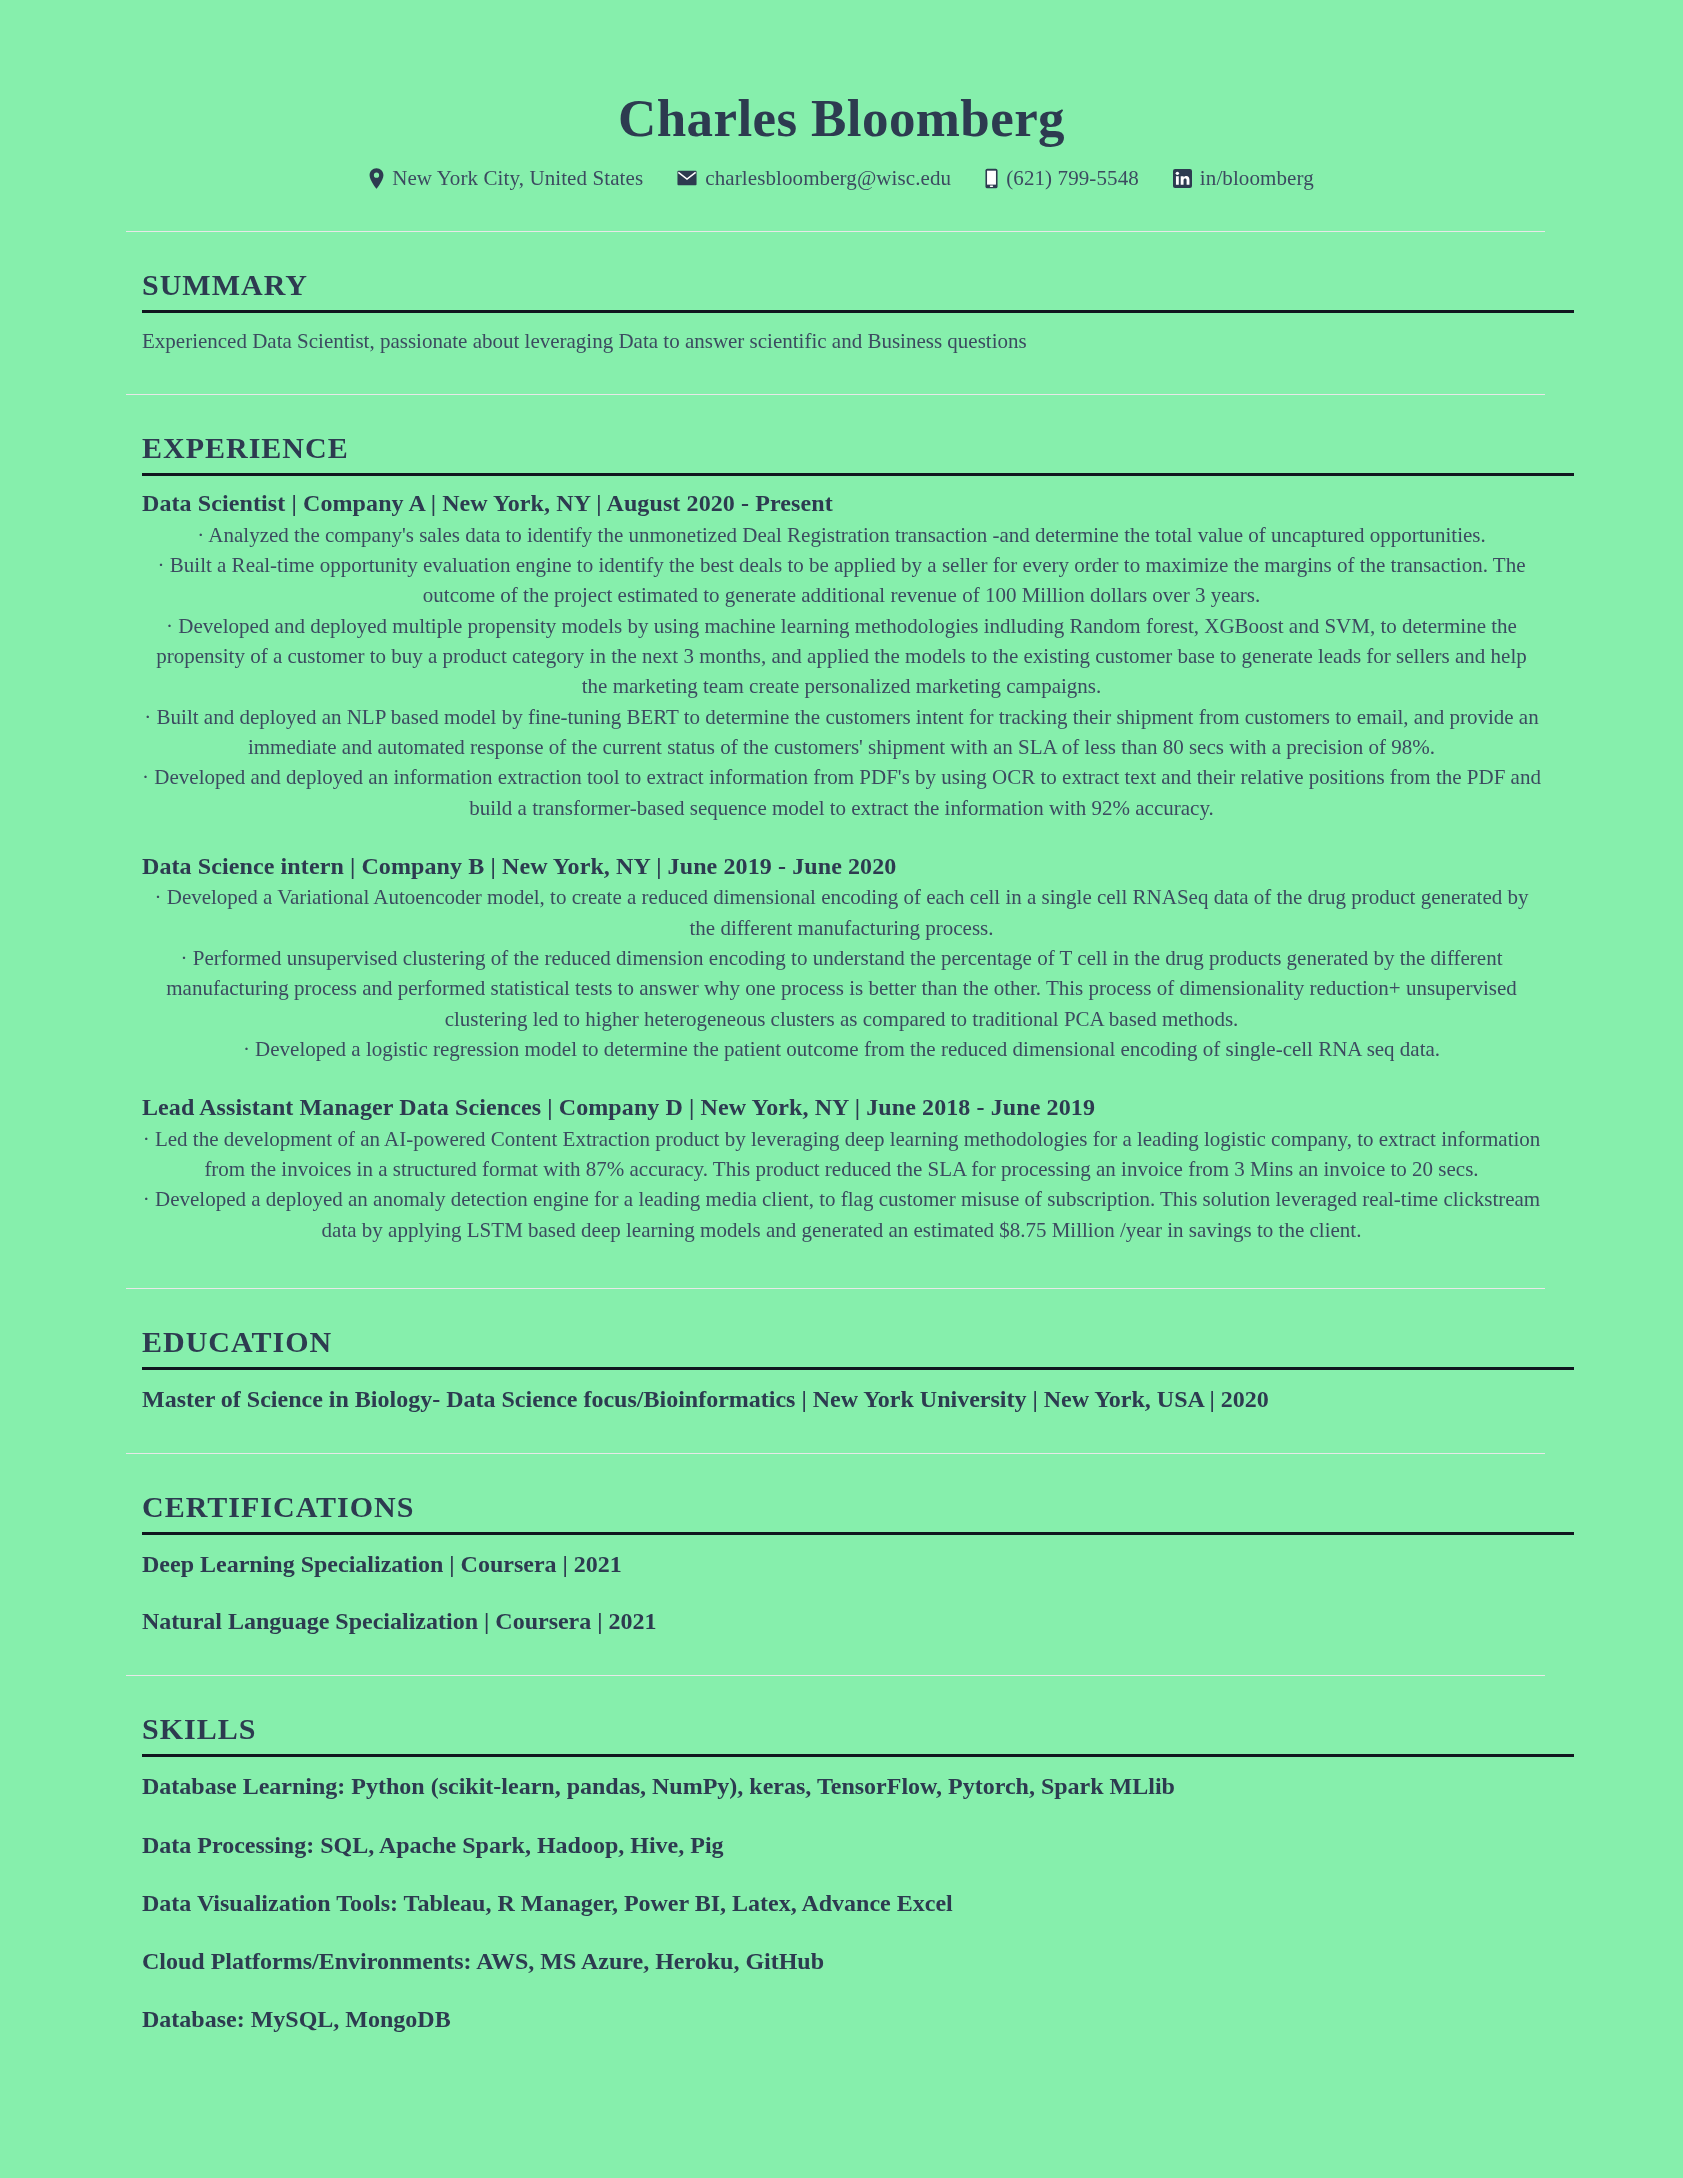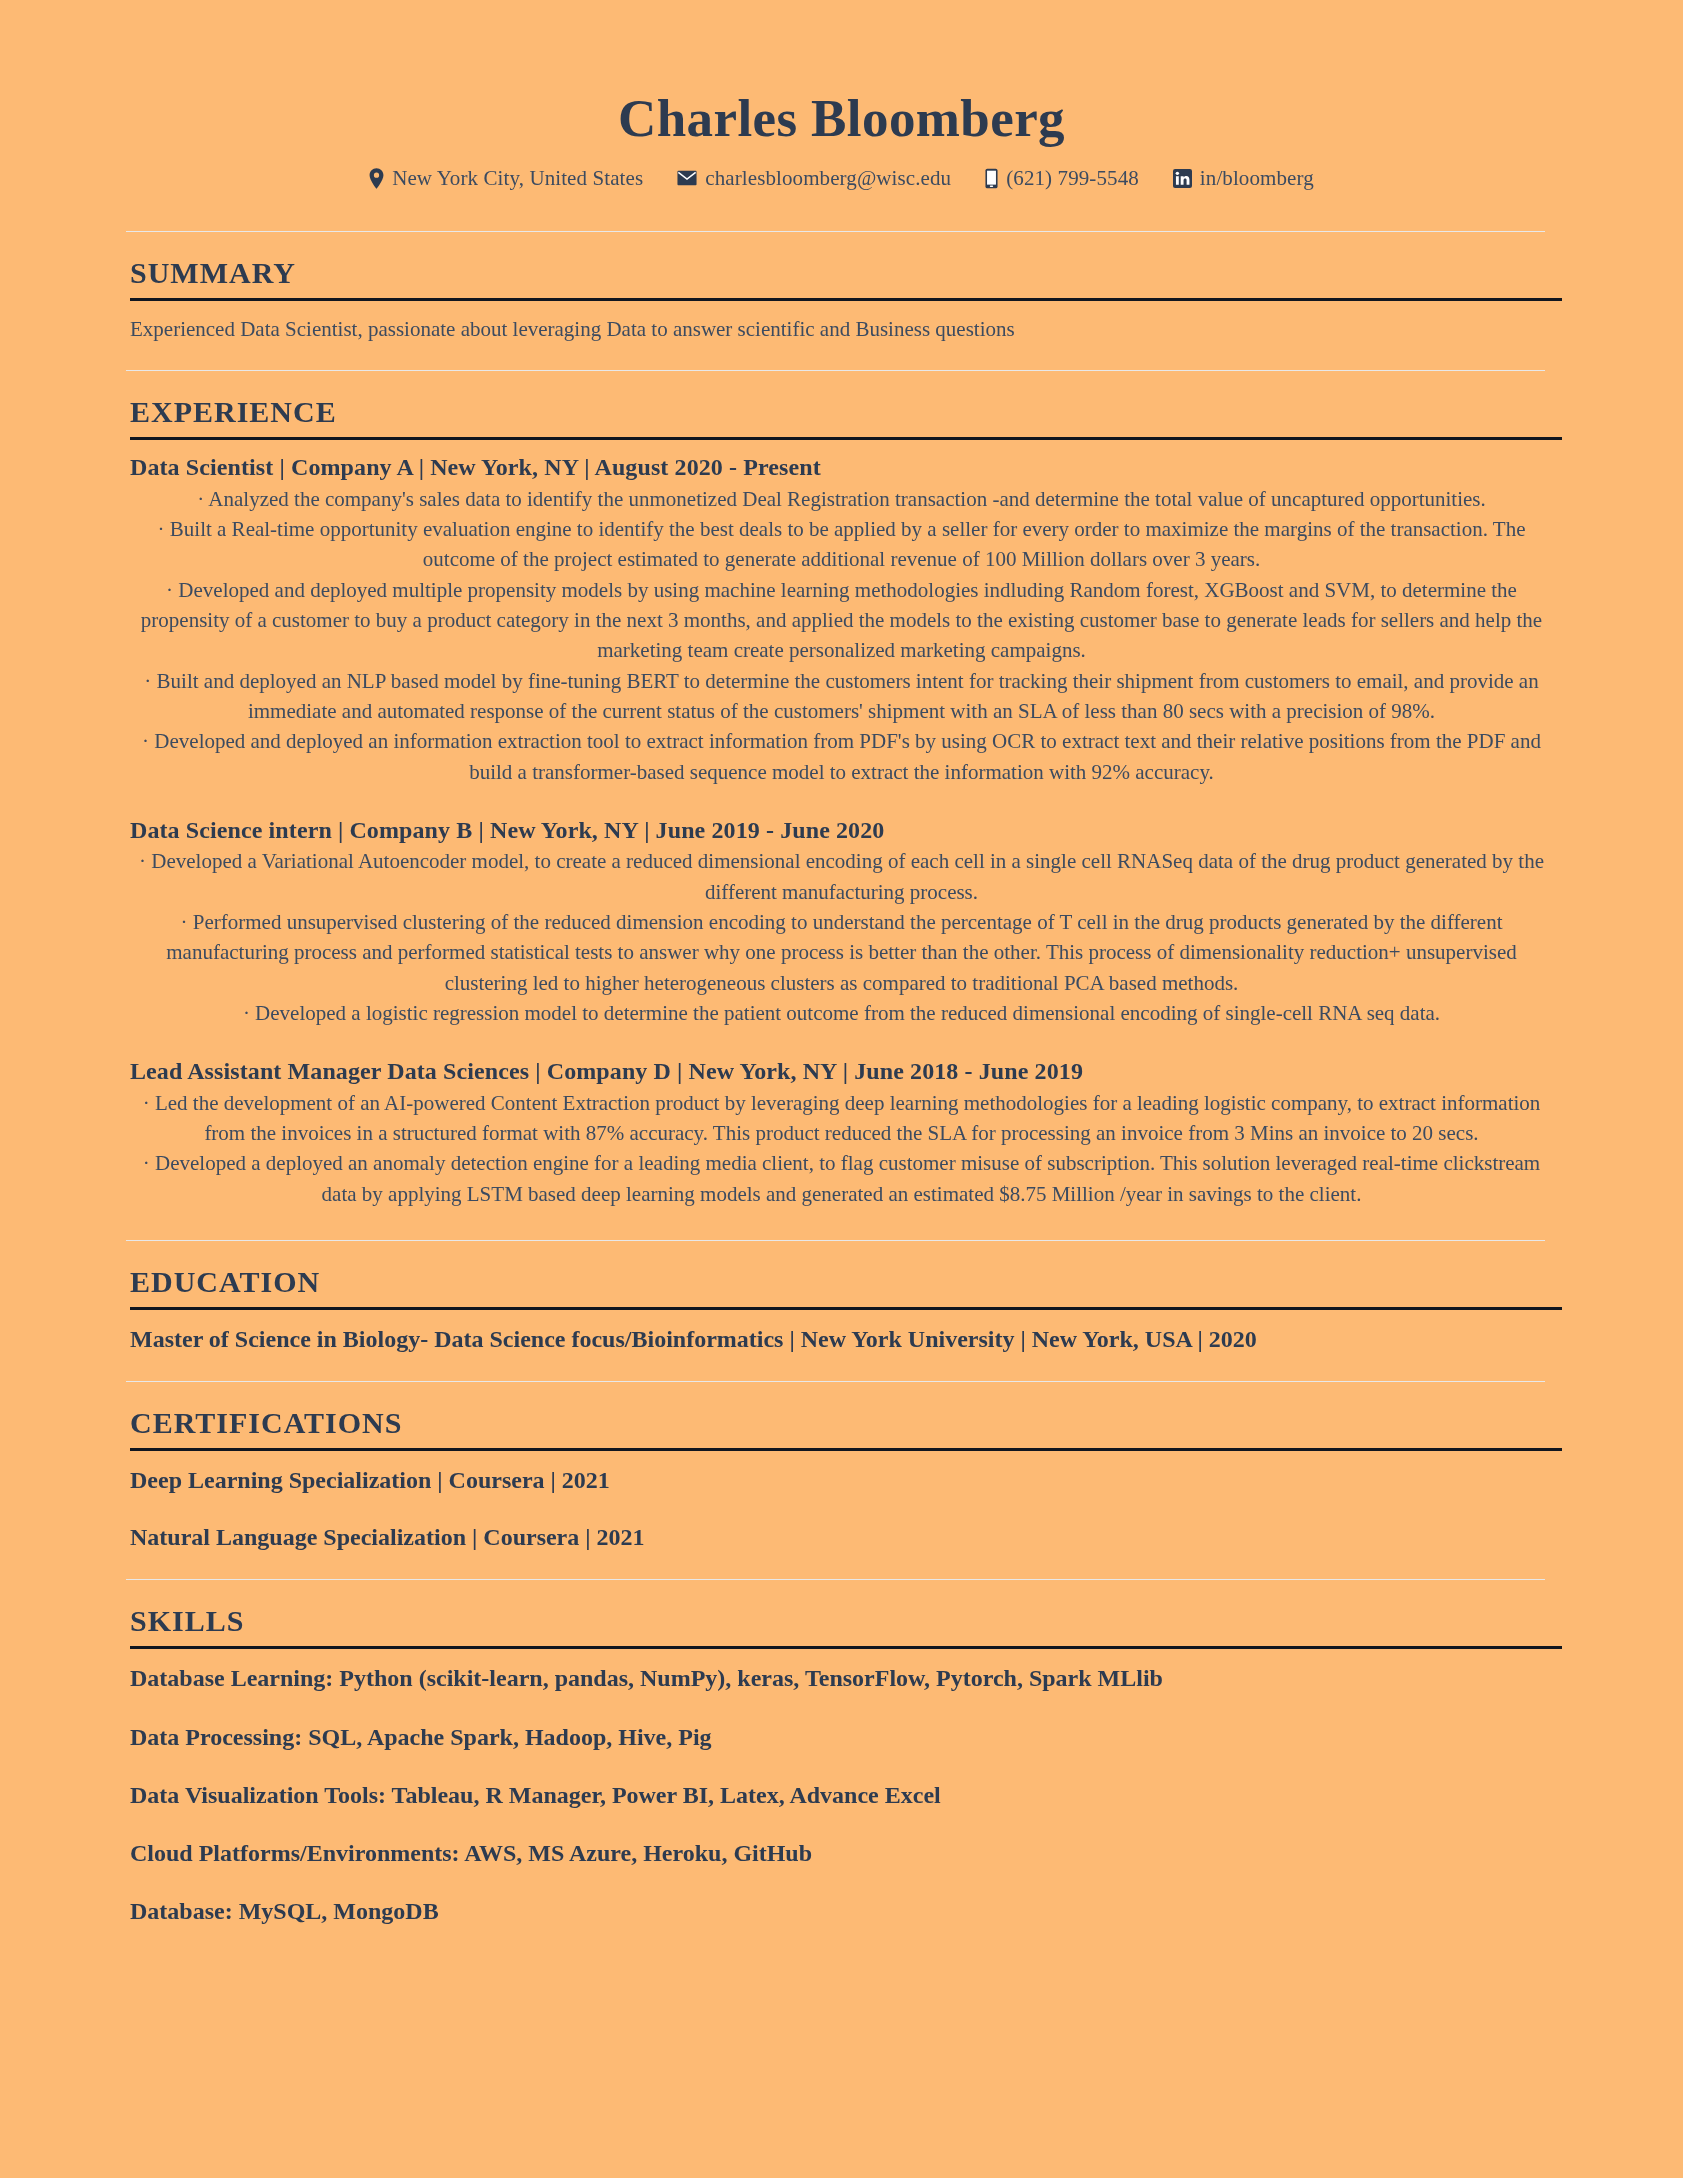--- a/index.html
+++ b/index.html
@@ -12,21 +12,21 @@
     height: 2178px;
     font-family: "Liberation Serif", "DejaVu Serif", serif;
     color: #2d3b50;
     overflow: hidden;
   }
 
   .page {
     position: relative;
     width: 1683px;
     height: 2178px;
-    background: #fdba74;
+    background: #86efac;
     box-sizing: border-box;
     padding: 0 126px;
   }
 
   
   .header {
     padding-top: 91px;
     text-align: center;
   }
   .name {
@@ -72,21 +72,21 @@
   }
   .section-rule {
     height: 3px;
     background: #11161f;
     width: 1432px;
     margin: 0;
   }
 
   
   .section {
-    margin: 4px;
+    margin: 16px;
   }
   .section-title {
     font-size: 30px;
     font-weight: bold;
     letter-spacing: 1px;
     color: #2d3b50;
     text-transform: uppercase;
     line-height: 1;
   }
 

